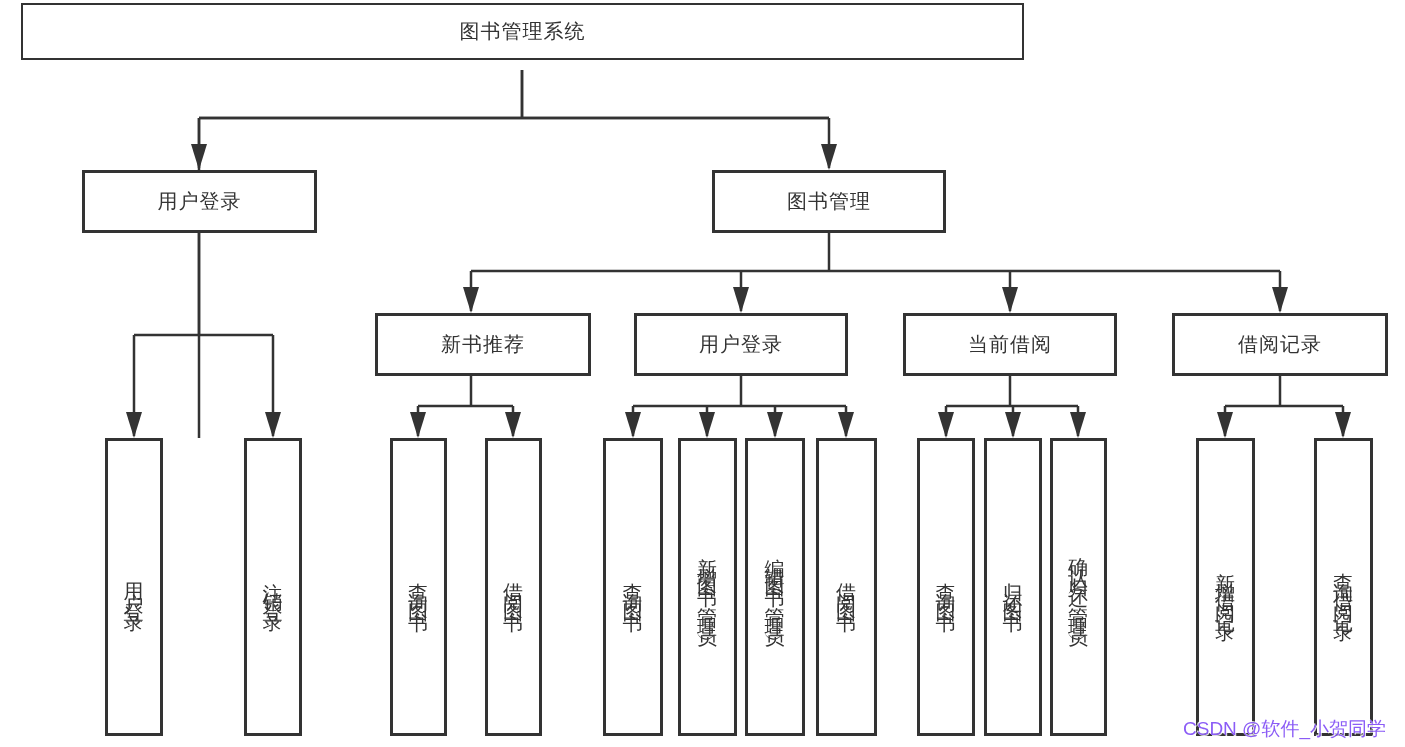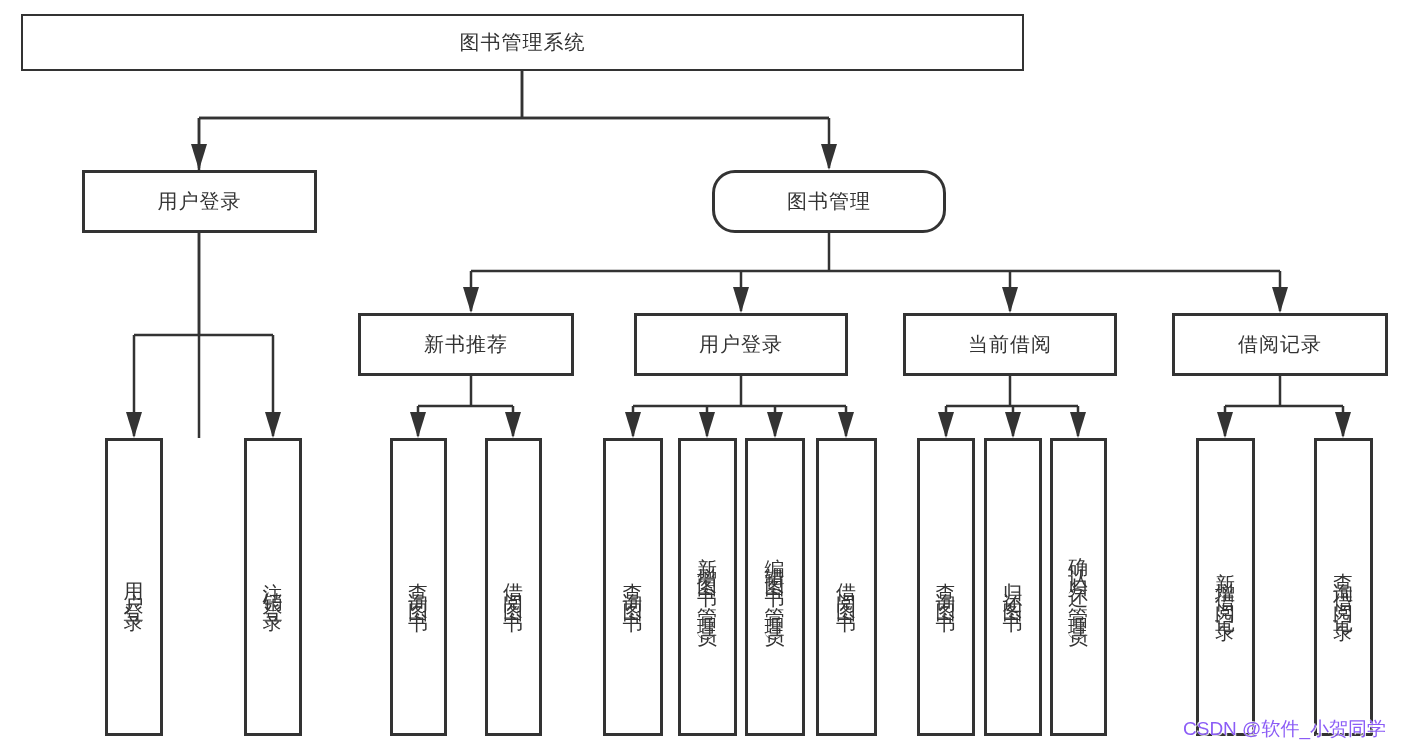--- a/index.html
+++ b/index.html
@@ -148,32 +148,32 @@
 
       <polygon points="938,412 954,412 946,438"></polygon>
       <polygon points="1005,412 1021,412 1013,438"></polygon>
       <polygon points="1070,412 1086,412 1078,438"></polygon>
 
       <polygon points="1217,412 1233,412 1225,438"></polygon>
       <polygon points="1335,412 1351,412 1343,438"></polygon>
     </g>
   </svg>
 
-  <div class="hbox rootbox" style="left:21px; top:14px; width:1003px; height:57px;">
+  <div class="hbox rootbox" style="left:21px; top:3px; width:1003px; height:57px;">
     <span>图书管理系统</span>
   </div>
 
   <div class="hbox" style="left:82px; top:170px; width:235px; height:63px;">
     <span>用户登录</span>
   </div>
-  <div class="hbox" style="left:712px; top:170px; width:234px; height:63px;border-radius:23px;">
+  <div class="hbox" style="left:712px; top:170px; width:234px; height:63px;">
     <span>图书管理</span>
   </div>
 
-  <div class="hbox" style="left:358px; top:313px; width:216px; height:63px;">
+  <div class="hbox" style="left:375px; top:313px; width:216px; height:63px;">
     <span>新书推荐</span>
   </div>
   <div class="hbox" style="left:634px; top:313px; width:214px; height:63px;">
     <span>用户登录</span>
   </div>
   <div class="hbox" style="left:903px; top:313px; width:214px; height:63px;">
     <span>当前借阅</span>
   </div>
   <div class="hbox" style="left:1172px; top:313px; width:216px; height:63px;">
     <span>借阅记录</span>

